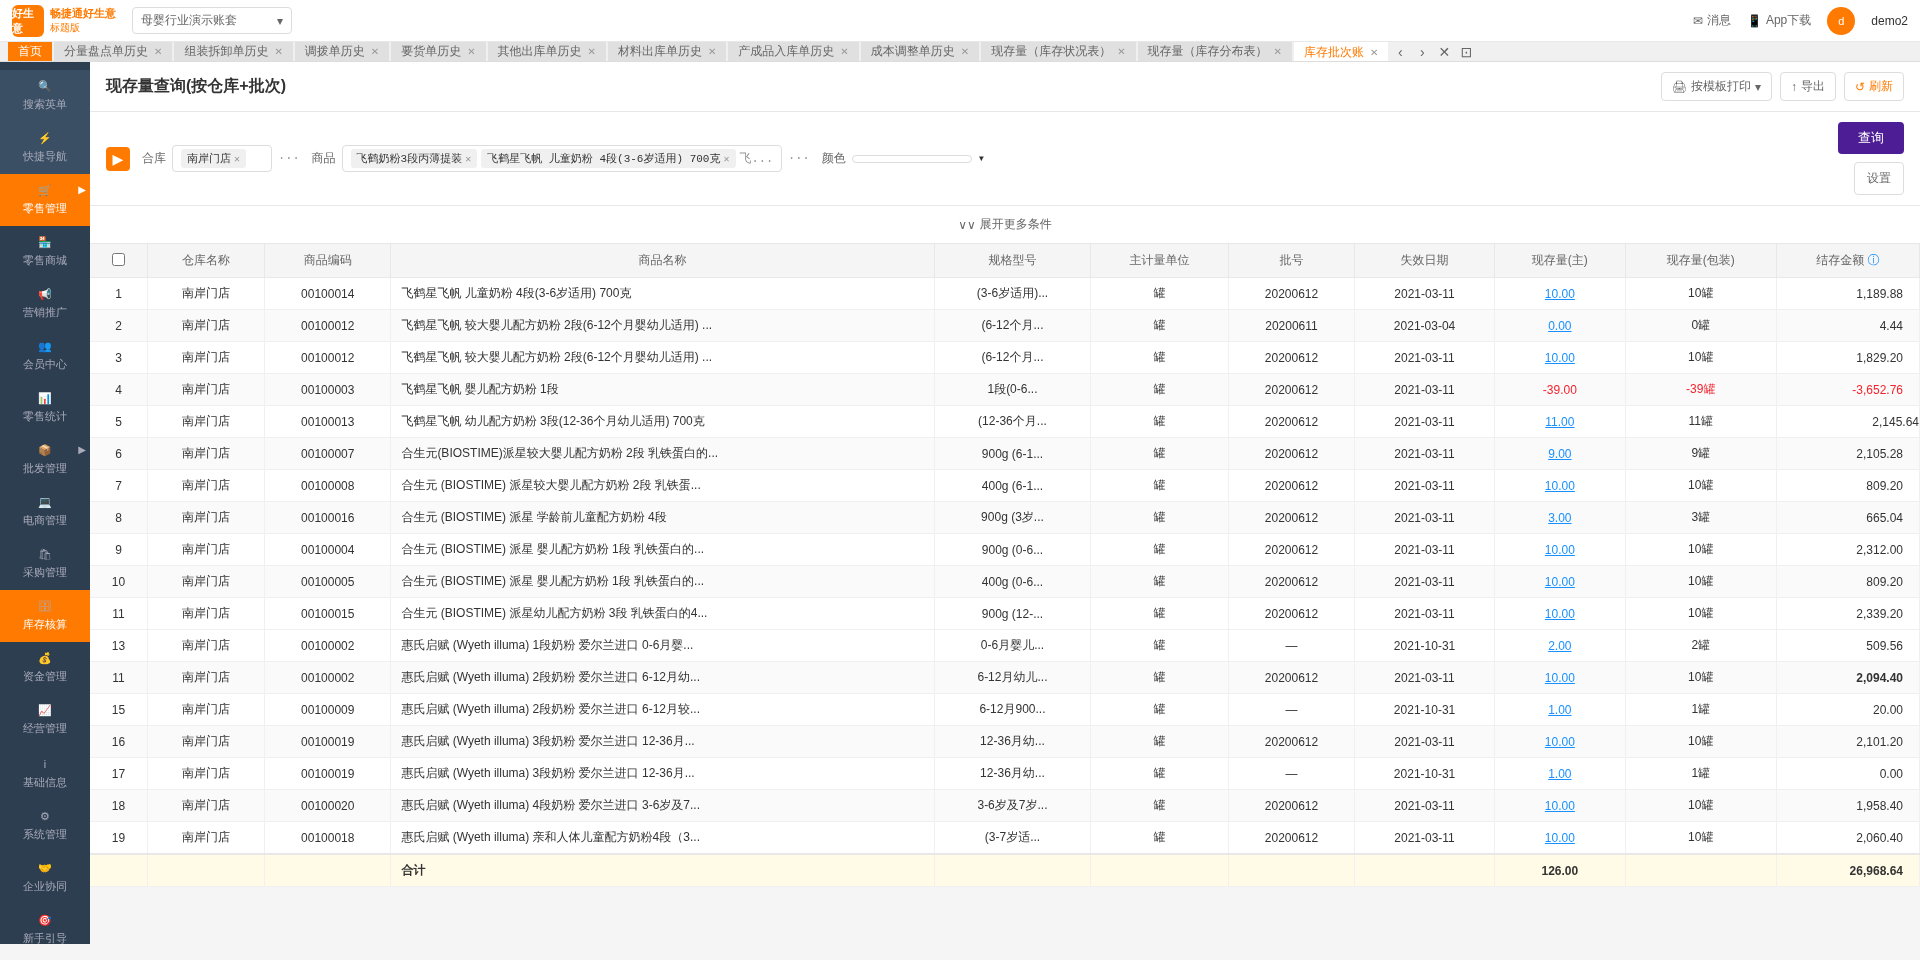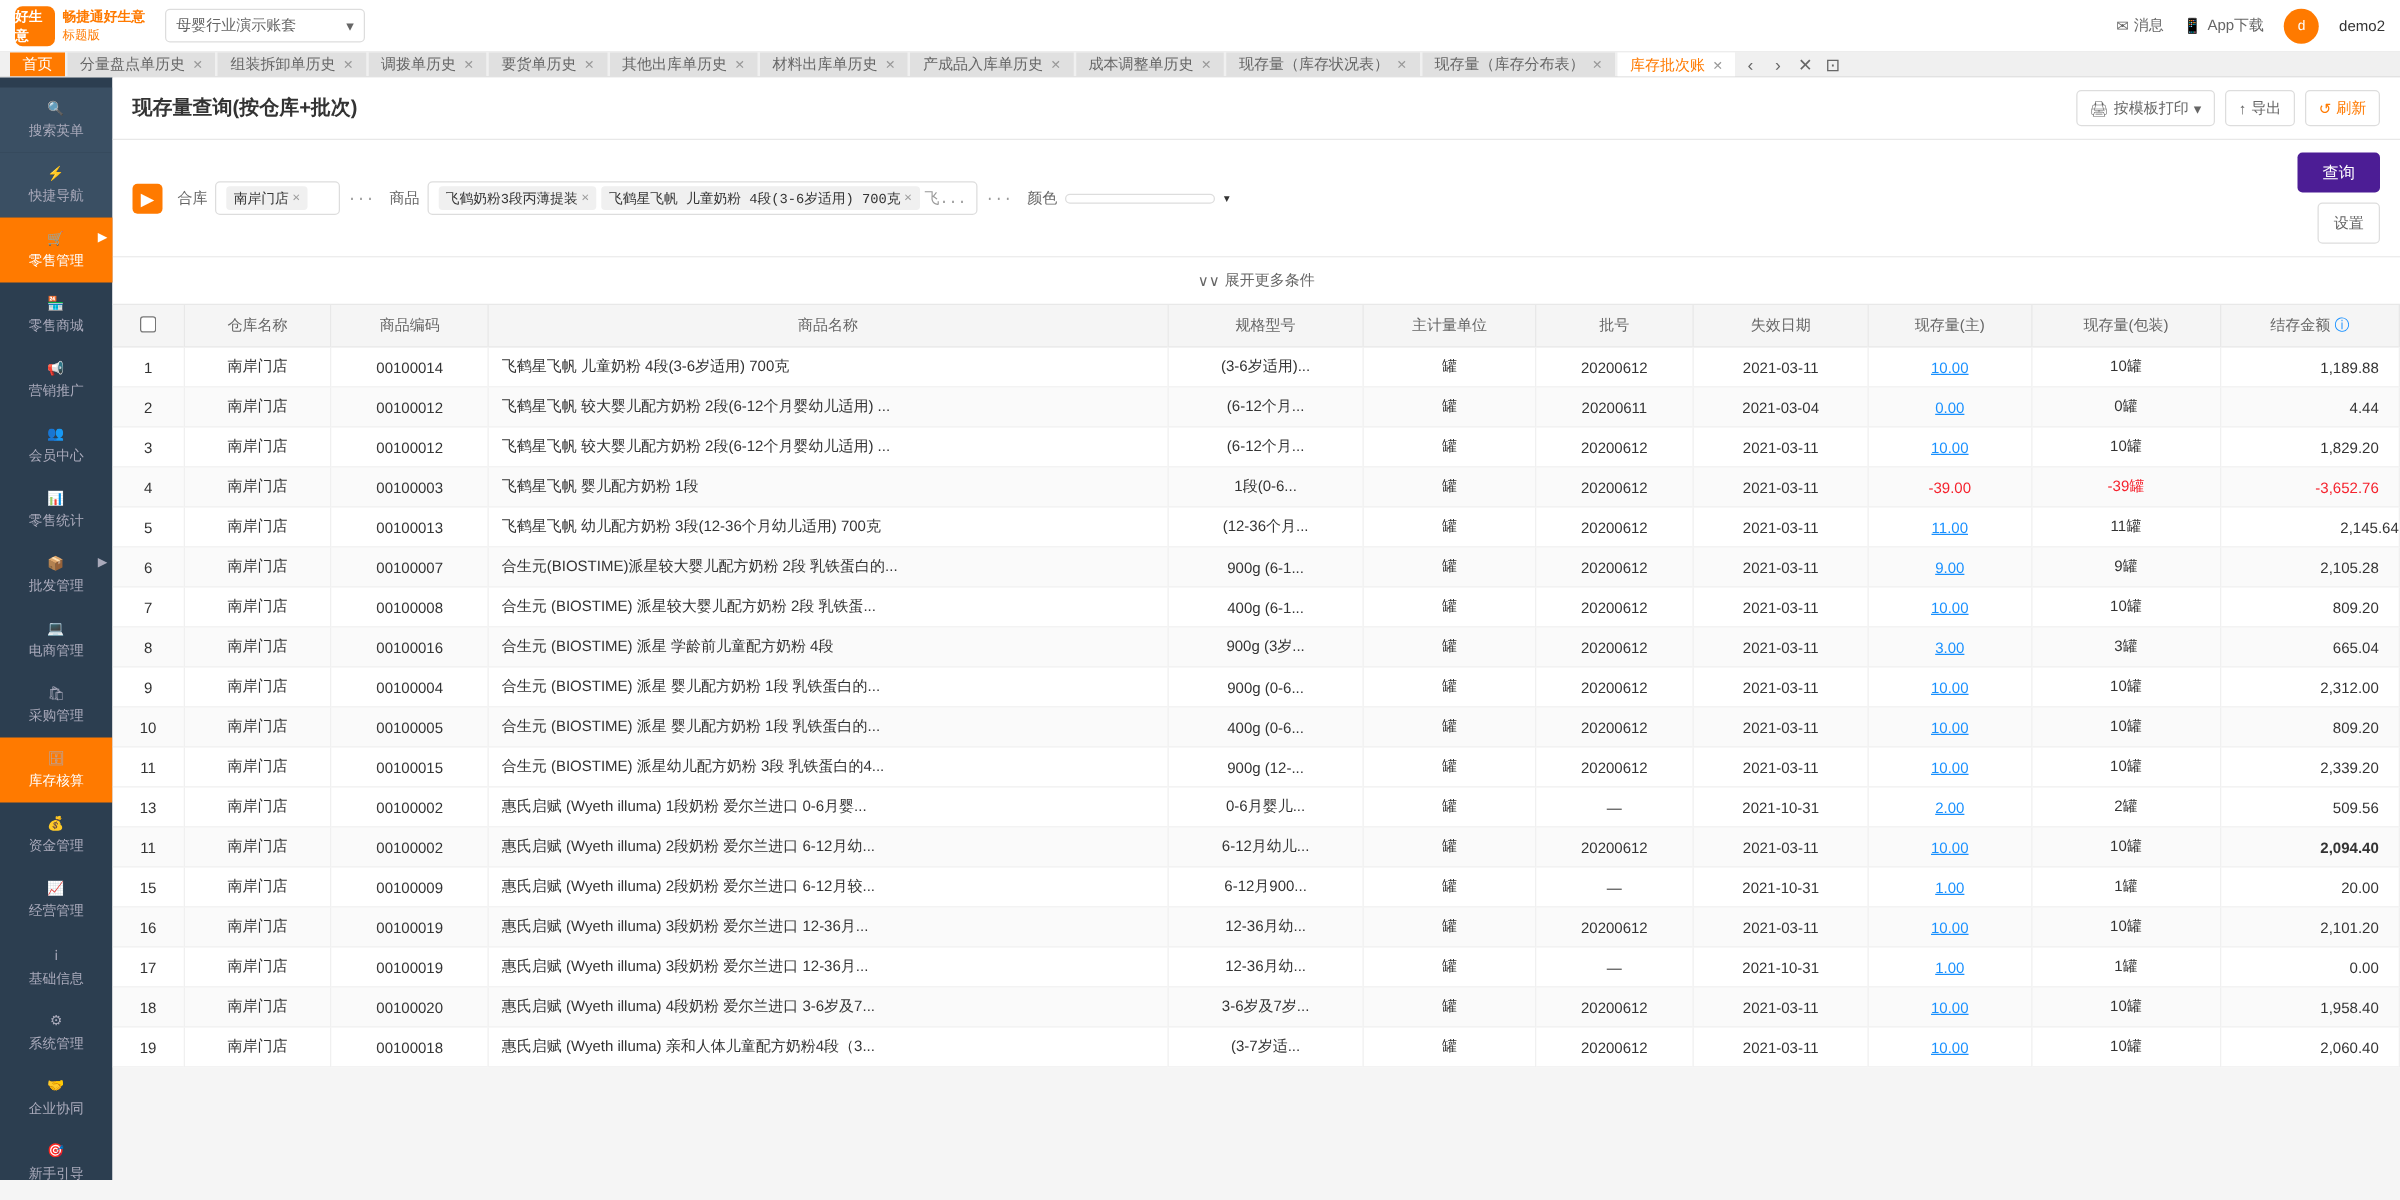--- a/index.html
+++ b/index.html
@@ -561,18 +561,31 @@
     <td>00100018</td>
     <td class="text-left" style="max-width:320px;overflow:hidden;text-overflow:ellipsis;white-space:nowrap;">惠氏启赋 (Wyeth illuma) 亲和人体儿童配方奶粉4段（3...</td>
     <td>(3-7岁适...</td>
     <td>罐</td>
     <td>20200612</td>
     <td>2021-03-11</td>
     <td class="td-underline" style="text-align:center;">10.00</td>
     <td style="">10罐</td>
     <td style=";text-align:right;padding-right:16px;">2,060.40</td>
   </tr>
+            <tr class="total-row">
+  <td></td>
+  <td></td>
+  <td></td>
+  <td class="text-left">合计</td>
+  <td></td>
+  <td></td>
+  <td></td>
+  <td></td>
+  <td style="text-align:center;">126.00</td>
+  <td></td>
+  <td style="text-align:right;padding-right:16px;">26,968.64</td>
+</tr>
           </tbody>
       </table>
     </div>
 
   </div>
 </div>
 
 </body></html>

